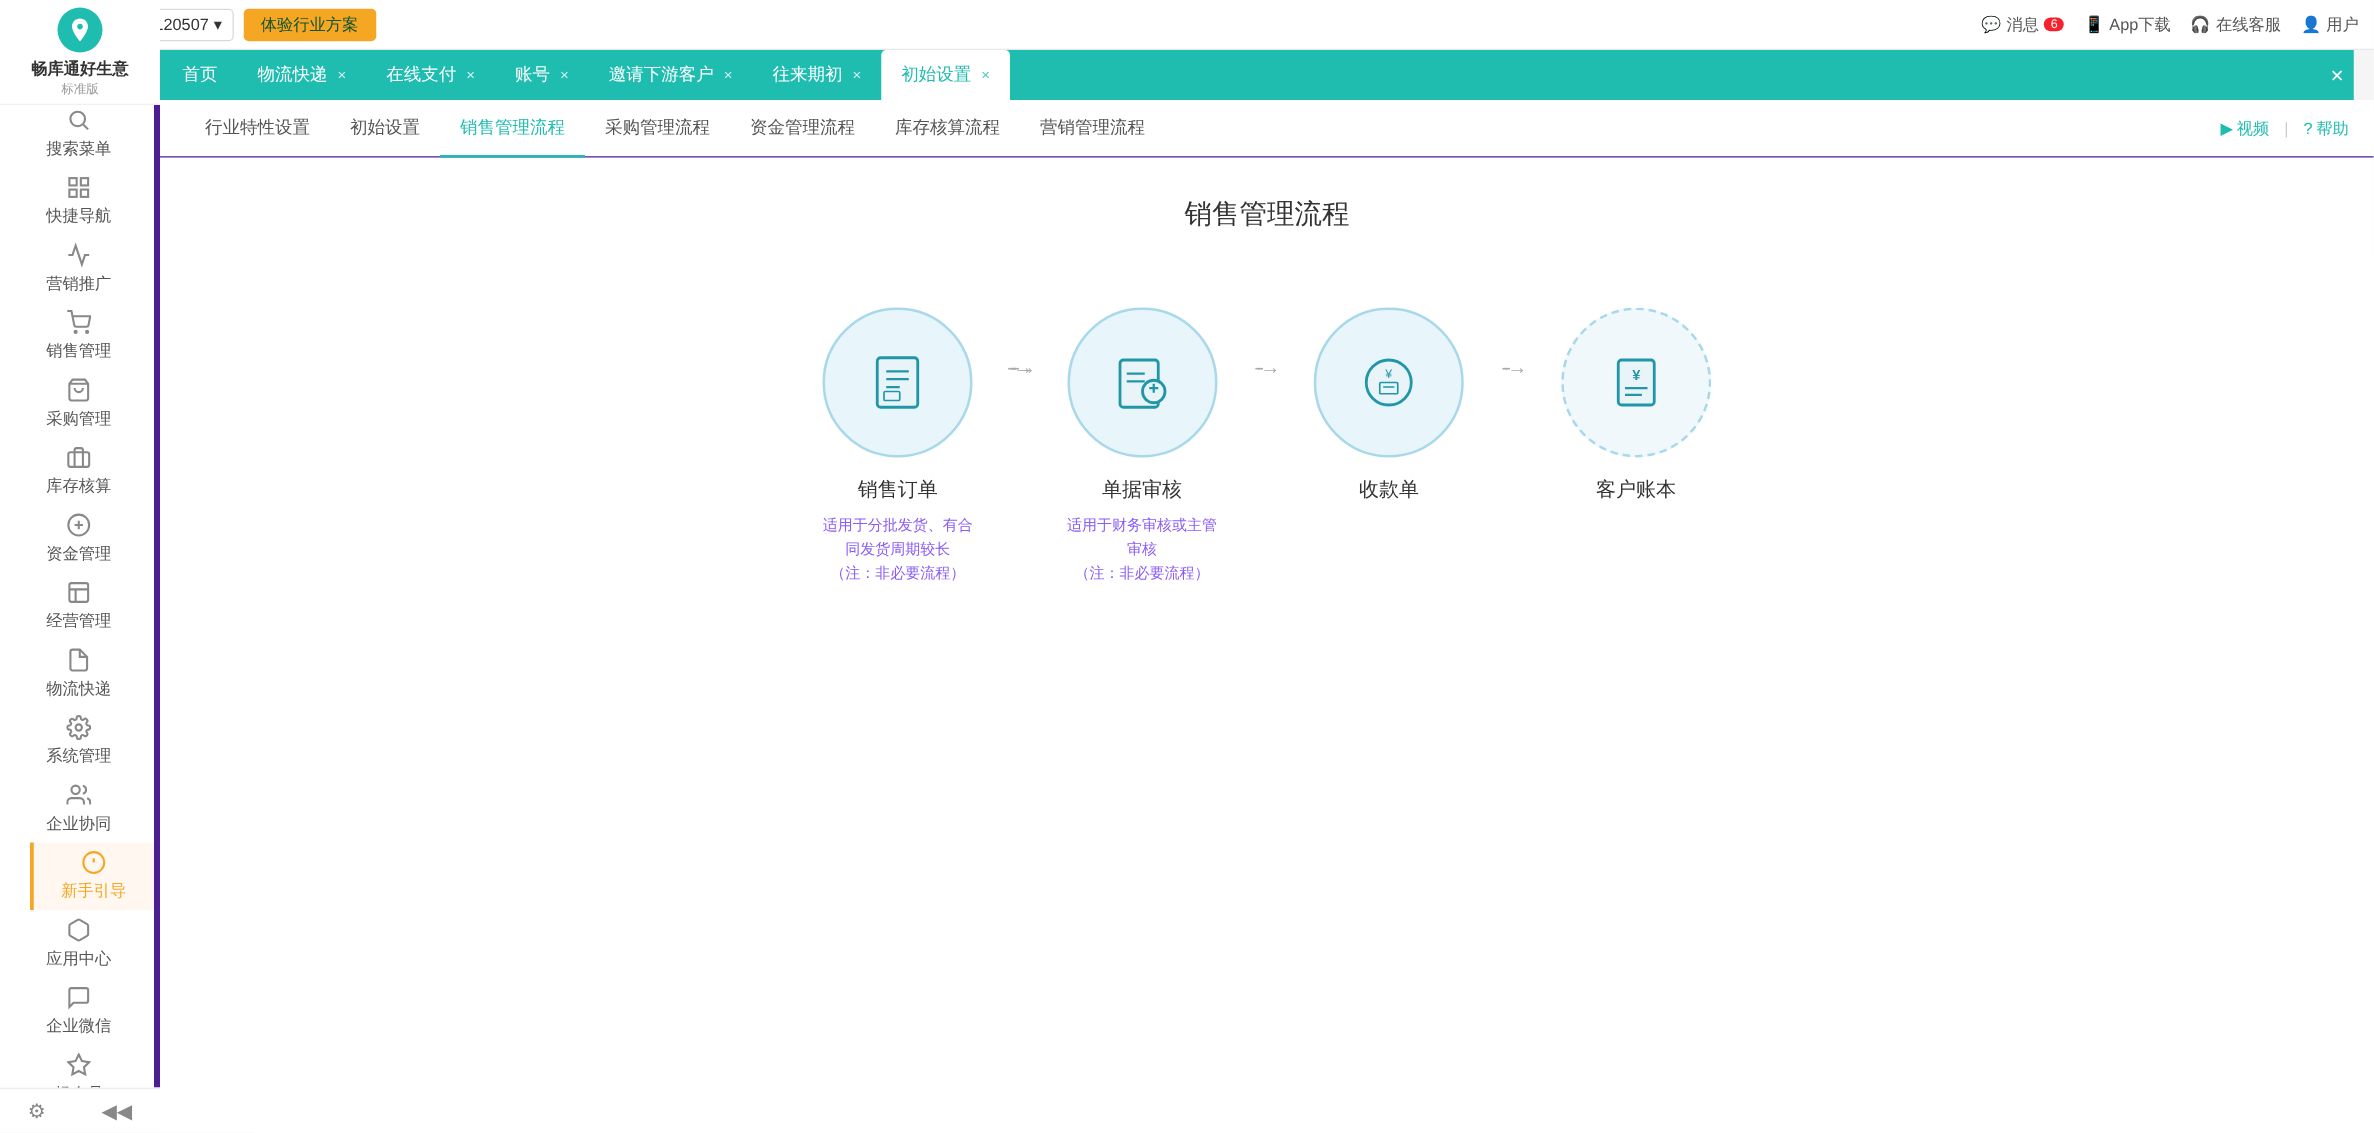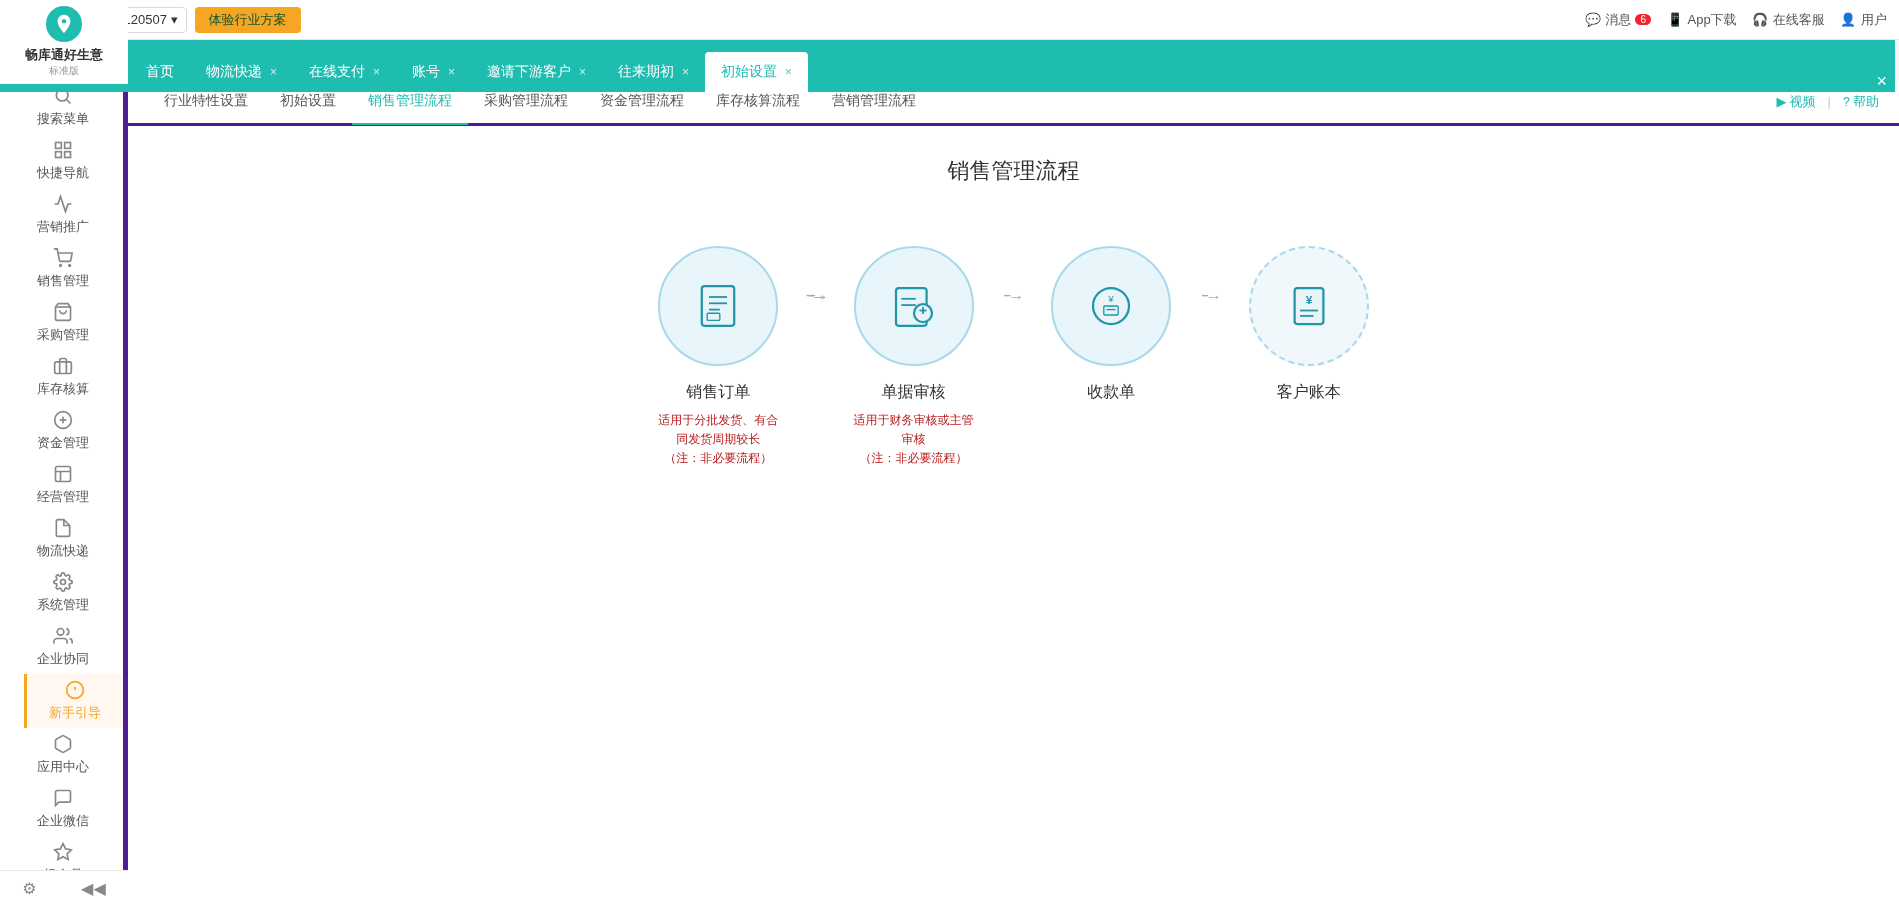--- a/index.html
+++ b/index.html
@@ -38,27 +38,27 @@
       padding: 4px 14px;
       font-size: 13px;
       cursor: pointer;
     }
     .top-bar-right { display: flex; align-items: center; gap: 16px; font-size: 13px; color: #555; }
     .top-bar-right .item { display: flex; align-items: center; gap: 4px; cursor: pointer; }
     .badge { background: #f5222d; color: #fff; border-radius: 8px; font-size: 10px; padding: 0 4px; min-width: 16px; text-align: center; }
 
     
     .nav-tabs {
-      height: 52px;
+      height: 40px;
       background: #1fbcb0;
       display: flex;
-      align-items: flex-end;
+      align-items: center;
       padding: 0 0 0 130px;
       position: fixed;
-      top: 40px; left: 0; right: 4px;
+      top: 40px; left: 0; right: 16px;
       z-index: 99;
     }
     .nav-tab {
       height: 40px;
       padding: 0 16px;
       display: flex;
       align-items: center;
       color: #fff;
       font-size: 14px;
       cursor: pointer;
@@ -134,21 +134,21 @@
       margin-left: 128px;
       padding: 0;
       background: #fff;
       min-height: calc(906px - 80px);
     }
 
     
     .sub-tabs {
       display: flex;
       align-items: center;
-      border-bottom: 3px solid #4c1d95;
+      border-bottom: 1px solid #4c1d95;
       padding: 0 20px;
       background: #fff;
       height: 46px;
     }
     .sub-tab {
       padding: 0 16px;
       height: 46px;
       display: flex;
       align-items: center;
       cursor: pointer;
@@ -200,21 +200,21 @@
     }
     .flow-circle svg { width: 54px; height: 54px; }
     .flow-step-title {
       font-size: 16px;
       color: #333;
       margin-bottom: 8px;
       text-align: center;
     }
     .flow-step-desc {
       font-size: 12px;
-      color: #b91c1c;
+      color: #8b5cf6;
       text-align: center;
       line-height: 1.6;
       max-width: 130px;
     }
     .flow-arrow {
       display: flex;
       align-items: center;
       padding-top: 40px;
       color: #999;
       font-size: 18px;

